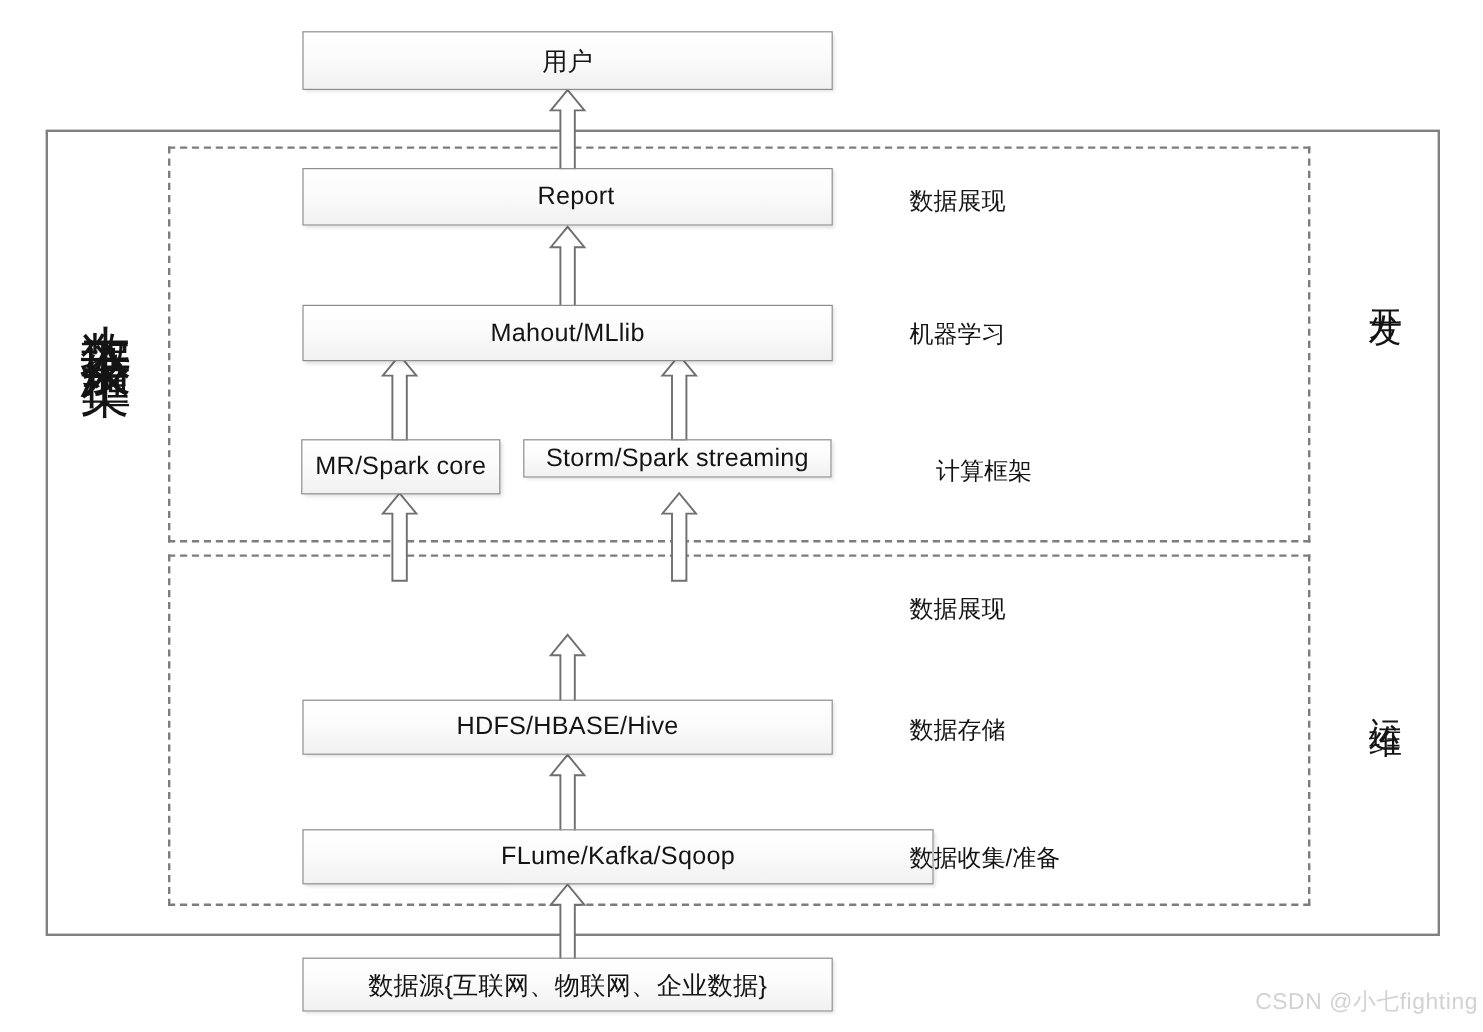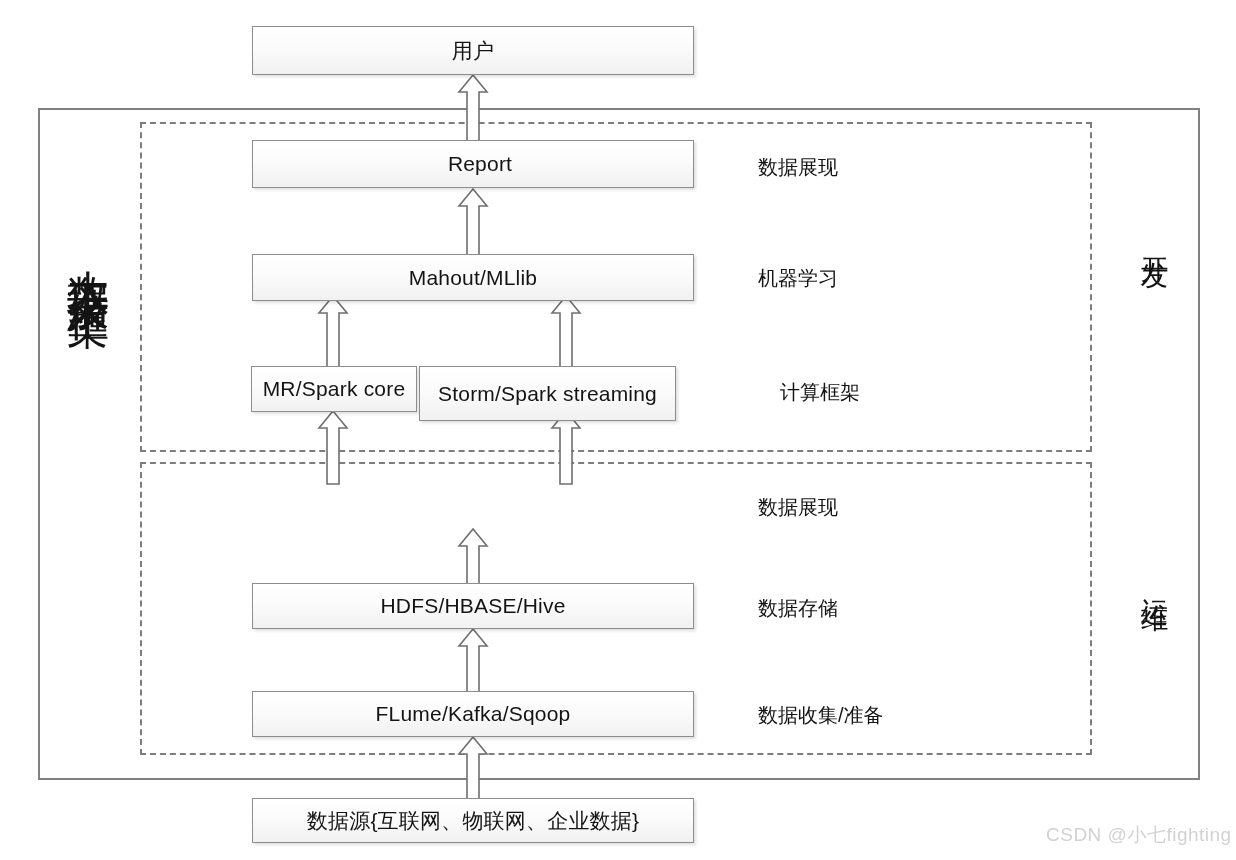--- a/index.html
+++ b/index.html
@@ -170,26 +170,26 @@
   </div>
 
   <div class="node cjk" style="left:252px; top:26px; width:442px; height:49px;">用户</div>
 
   <div class="node" style="left:252px; top:140px; width:442px; height:48px;padding-left:14px;">Report</div>
 
   <div class="node" style="left:252px; top:254px; width:442px; height:47px;">Mahout/MLlib</div>
 
   <div class="node" style="left:251px; top:366px; width:166px; height:46px;">MR/Spark core</div>
 
-  <div class="node" style="left:419px; top:366px; width:257px; height:55px;">Storm/Spark streaming</div>
+  <div class="node" style="left:436px; top:366px; width:257px; height:32px;">Storm/Spark streaming</div>
 
 
   <div class="node" style="left:252px; top:583px; width:442px; height:46px;">HDFS/HBASE/Hive</div>
 
-  <div class="node" style="left:252px; top:691px; width:442px; height:46px;">FLume/Kafka/Sqoop</div>
+  <div class="node" style="left:252px; top:691px; width:526px; height:46px;">FLume/Kafka/Sqoop</div>
 
   <div class="node cjk" style="left:252px; top:798px; width:442px; height:45px;">数据源{互联网、物联网、企业数据}</div>
 
   <div class="side-label" style="left:758px; top:154px;">数据展现</div>
 
   <div class="side-label" style="left:758px; top:265px;">机器学习</div>
 
   <div class="side-label" style="left:780px; top:379px;">计算框架</div>
 
   <div class="side-label" style="left:758px; top:494px;">数据展现</div>

